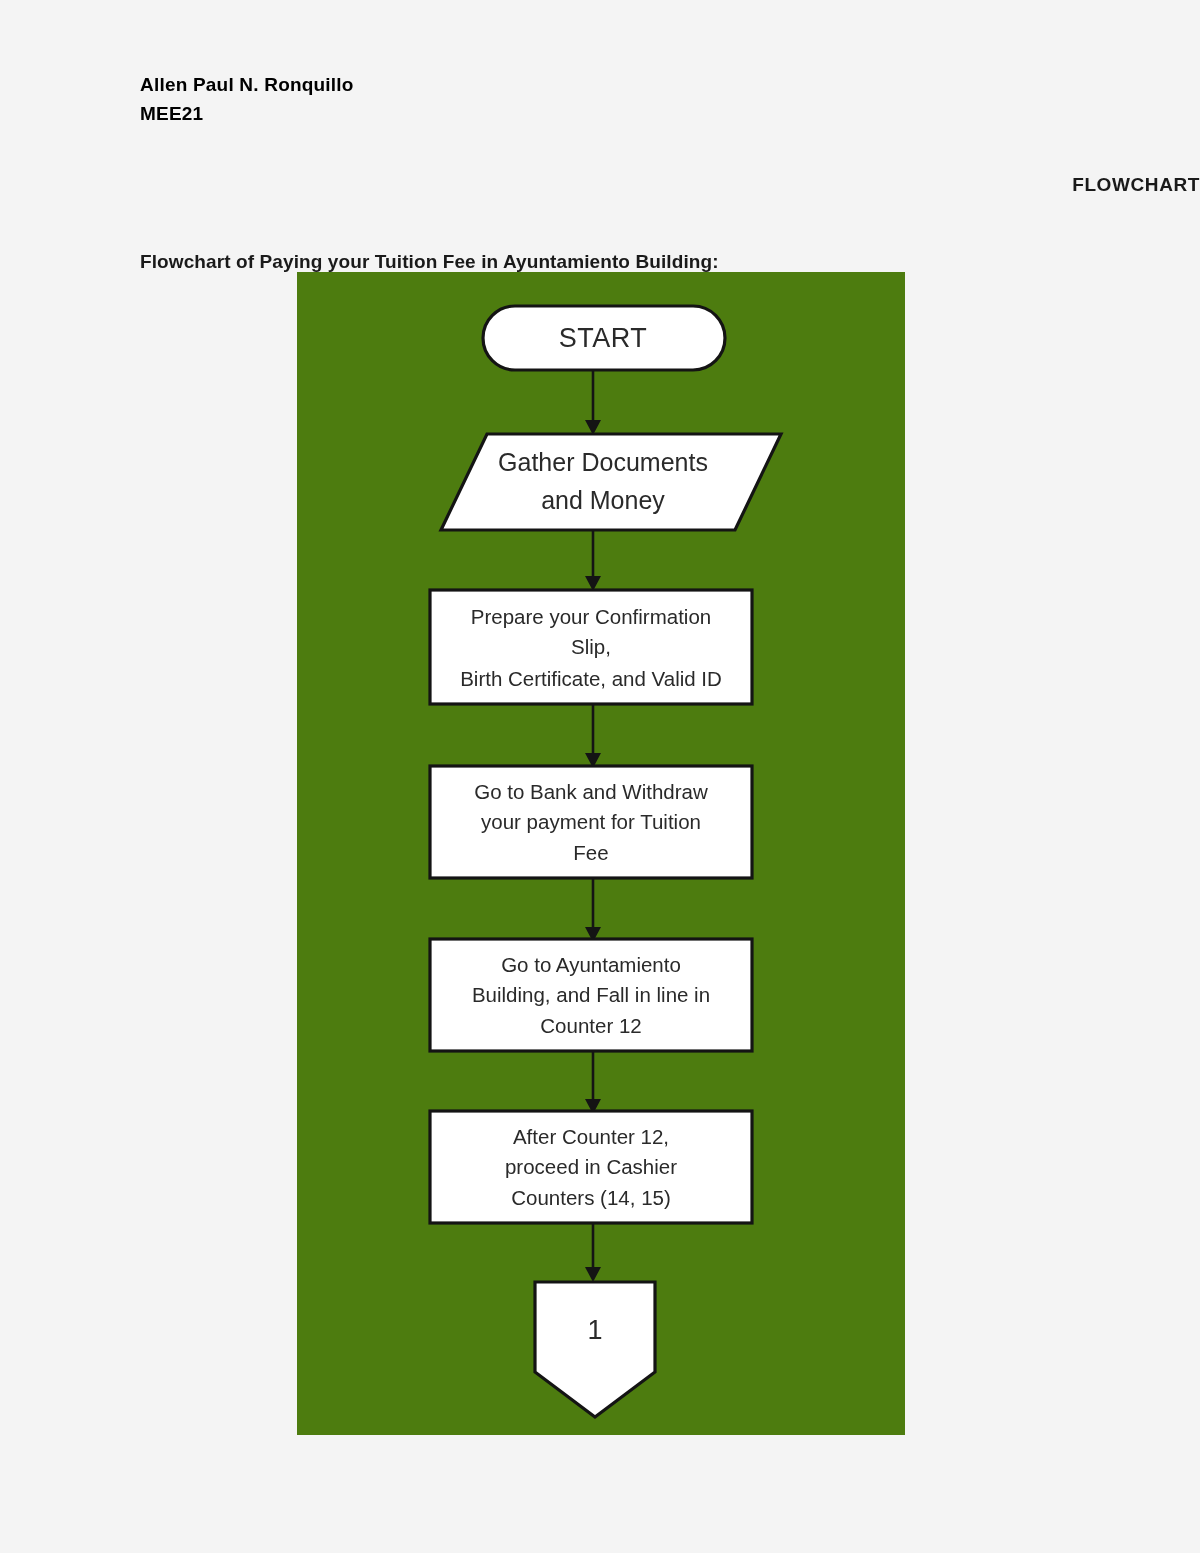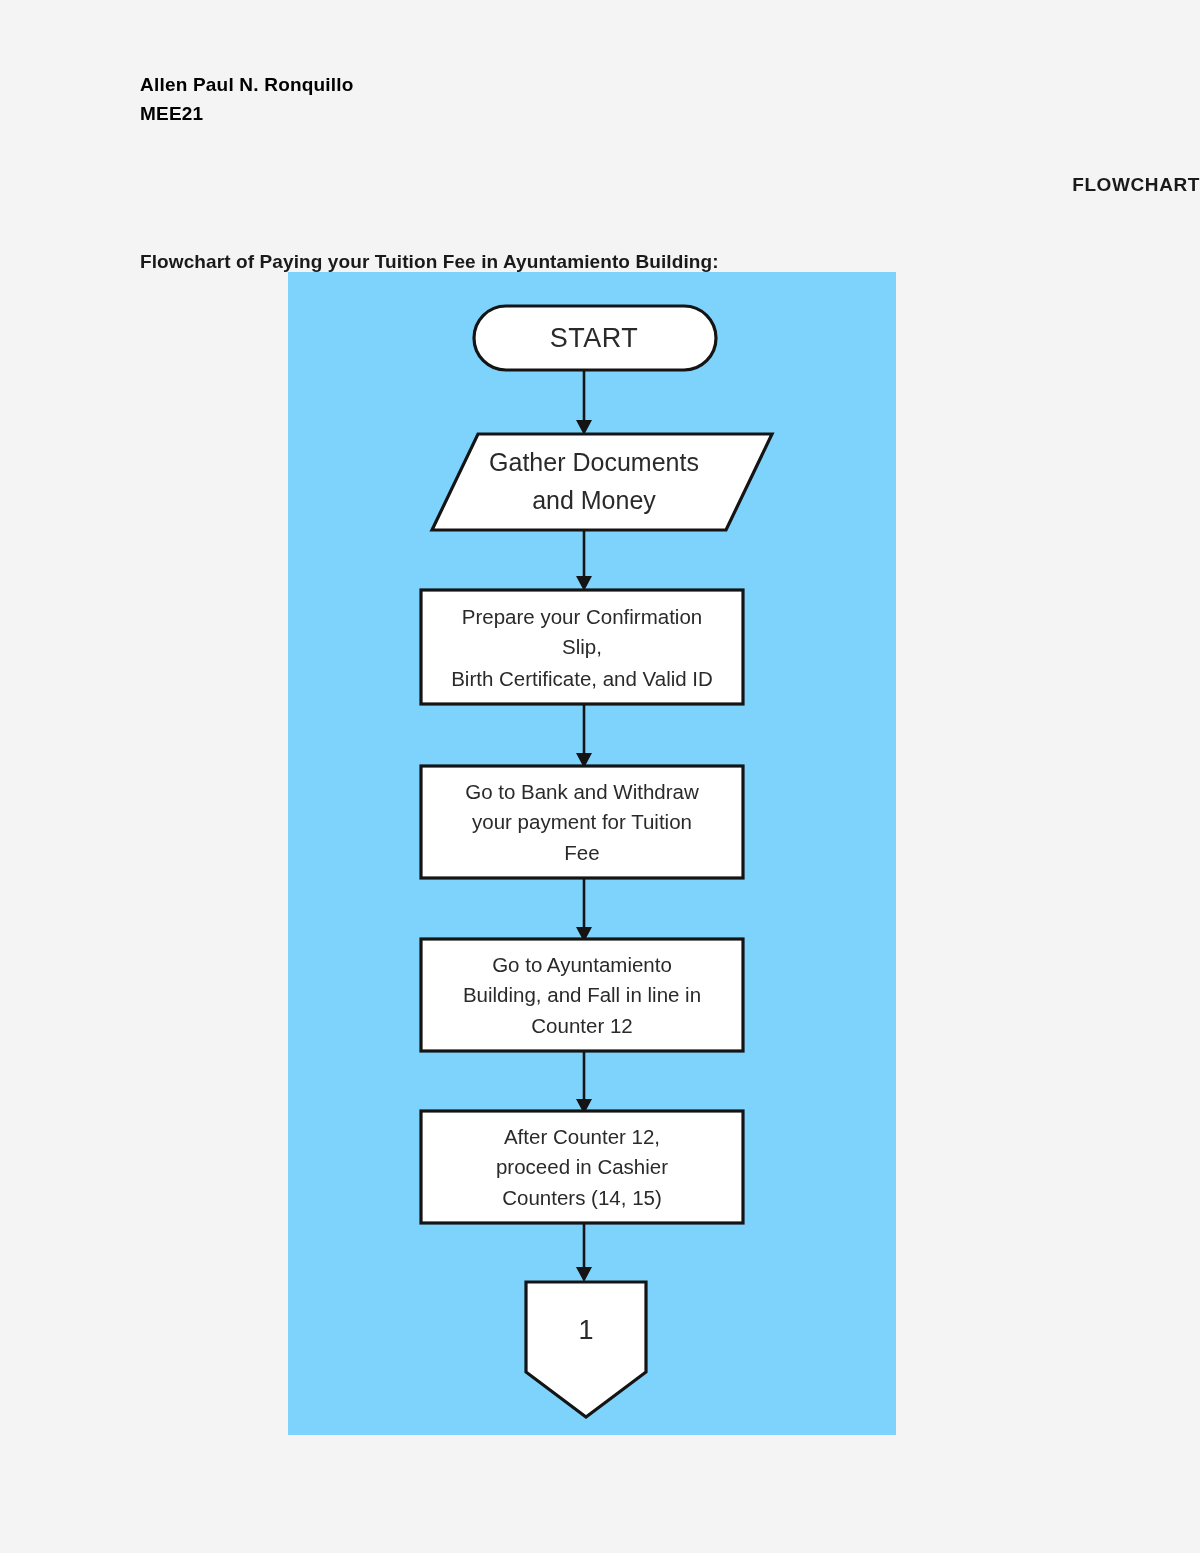--- a/index.html
+++ b/index.html
@@ -48,25 +48,25 @@
     font-size: 19px;
     font-weight: bold;
     color: #1a1a1a;
     letter-spacing: .1px;
     margin-top: 15px;
   }
 
   
   .canvas {
     position: absolute;
-    left: 288px;
+    left: 297px;
     top: 272px;
     width: 608px;
     height: 1163px;
-    background: #7dd3fc;
+    background: #4d7c0f;
   }
   .canvas svg {
     position: absolute;
     left: 0;
     top: 0;
     display: block;
   }
 
   .shape-stroke {
     fill: #ffffff;

